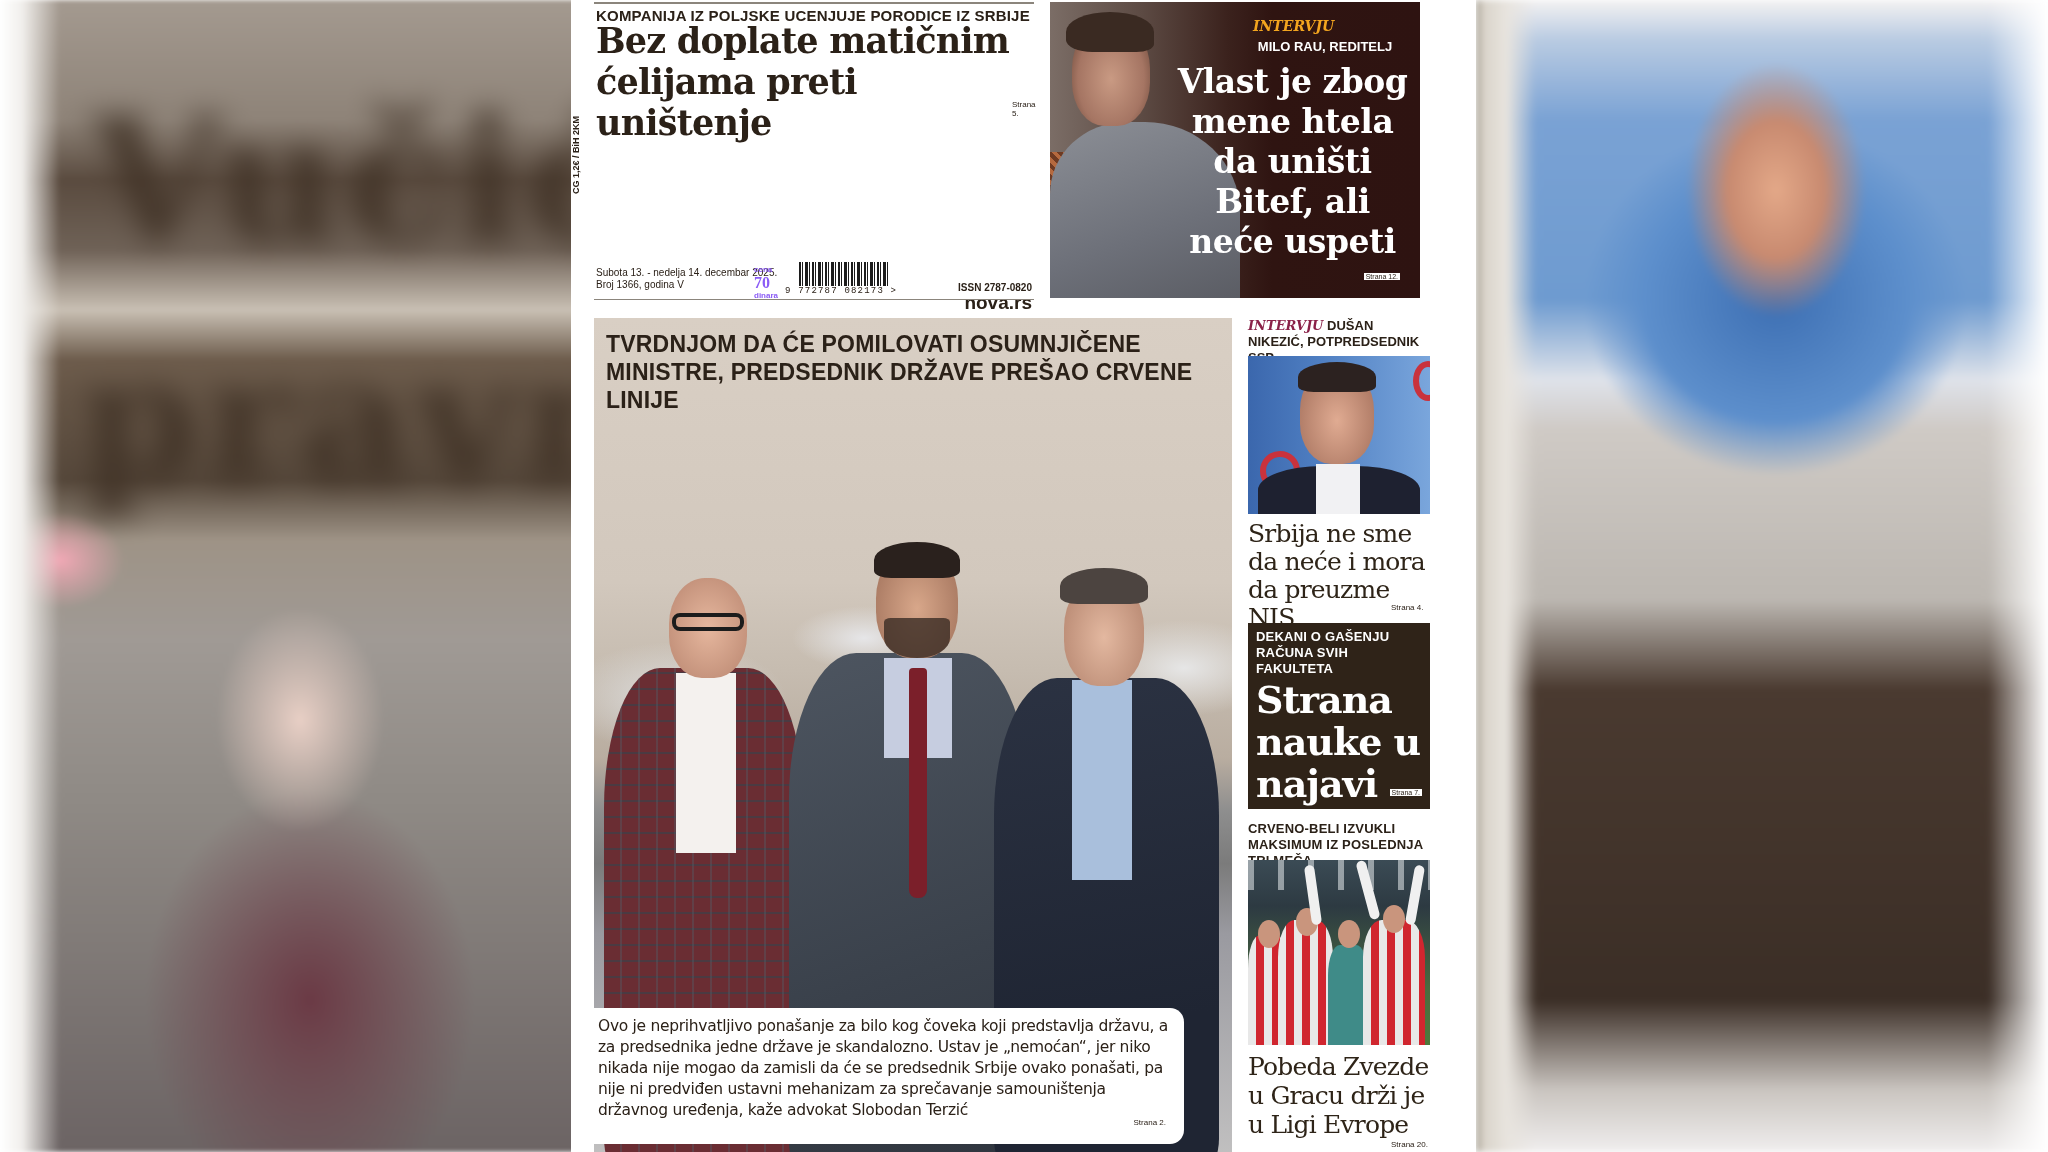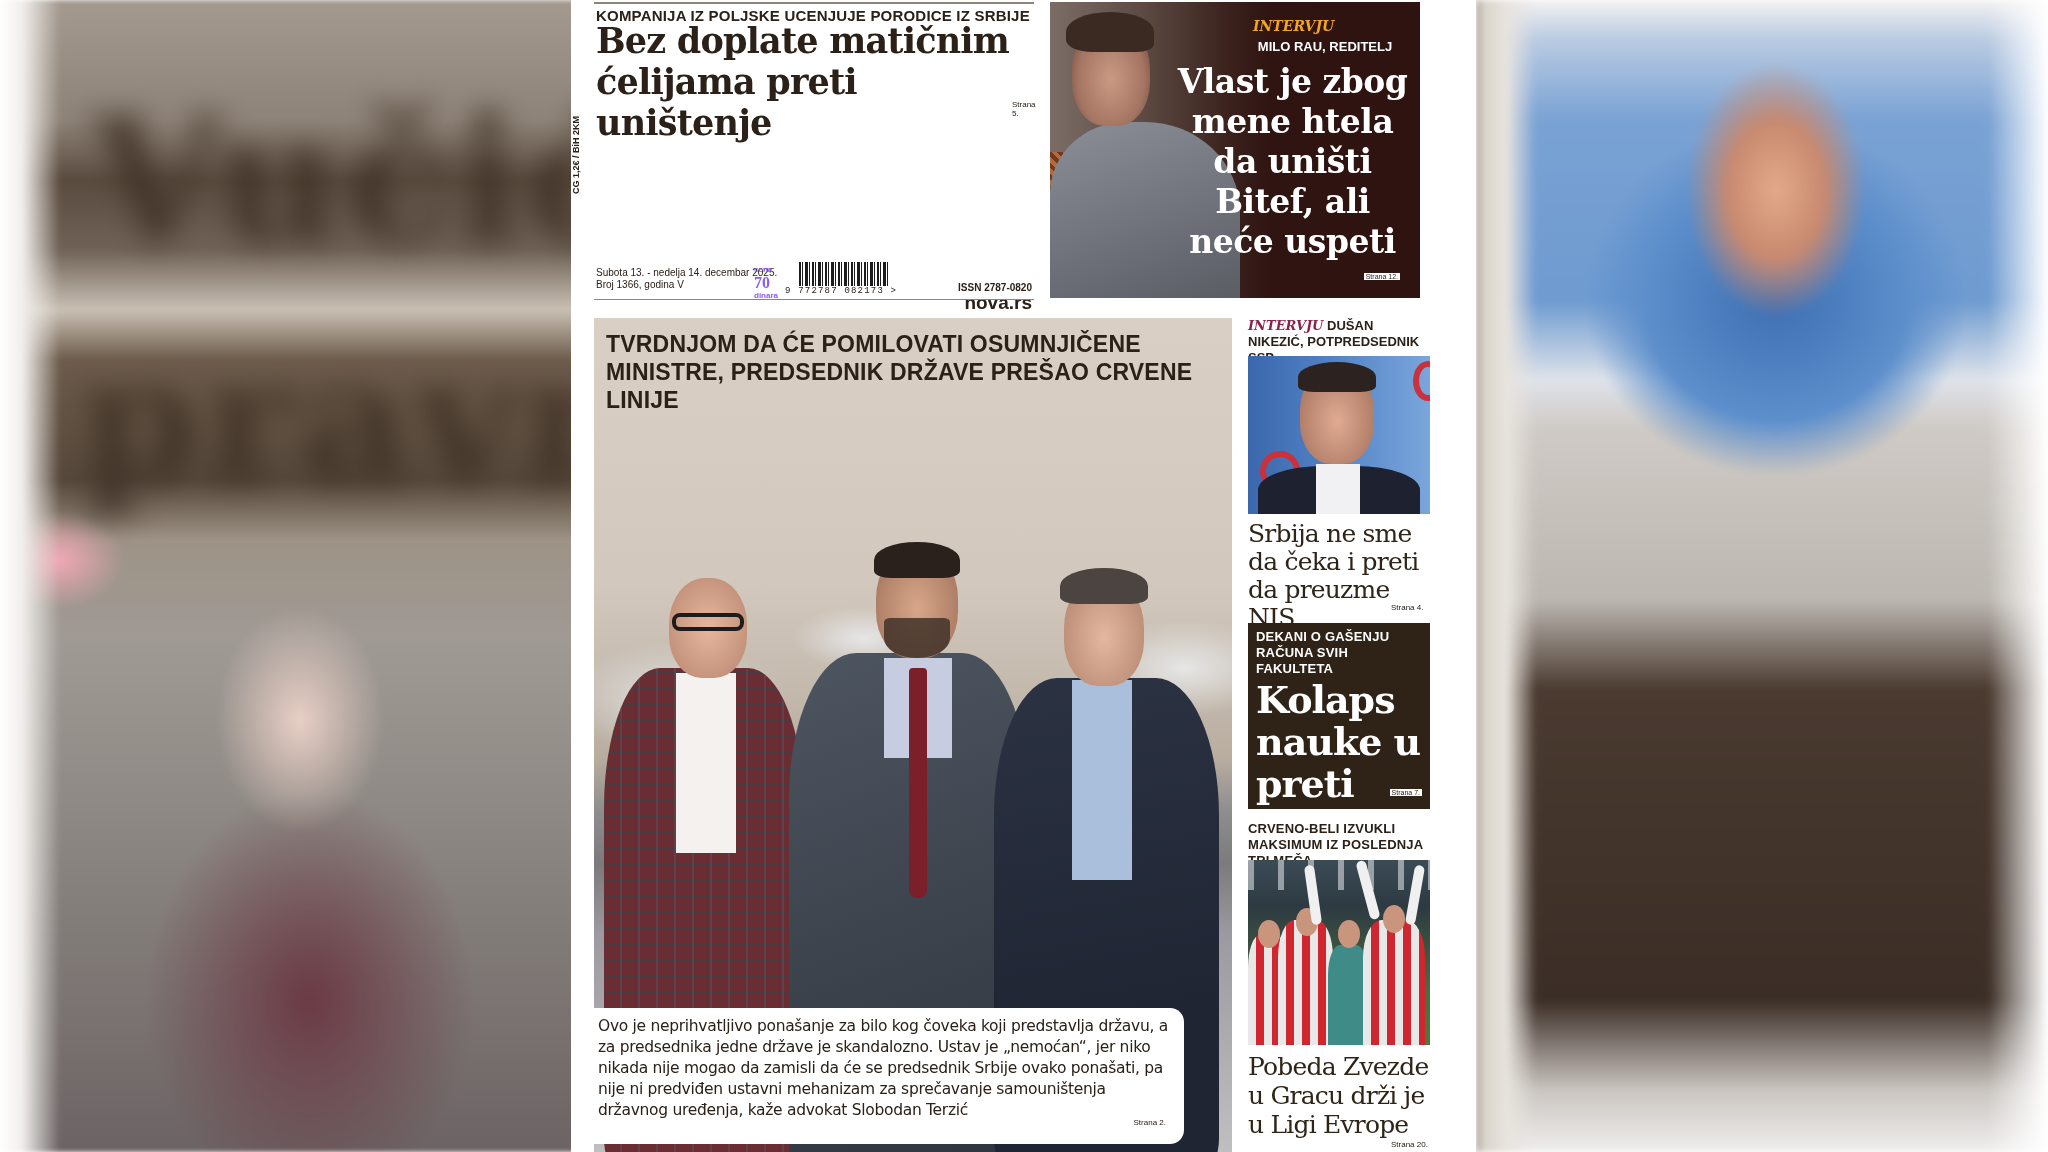--- a/index.html
+++ b/index.html
@@ -314,26 +314,26 @@
       <span>DUŠAN NIKEZIĆ, POTPREDSEDNIK SSP</span>
     </div>
     <div class="photo1">
       <div class="logo-ring"></div>
       <div class="logo-ring2"></div>
       <div class="suit"></div>
         <div class="shirt"></div>
         <div class="face"></div>
         <div class="hair"></div>
     </div>
-    <div class="h1">Srbija ne sme da čeka i preti da preuzme NIS</div>
+    <div class="h1">Srbija ne sme da neće i mora da preuzme NIS</div>
     <div class="strana s1">Strana 4.</div>
 
     <div class="darkbox">
       <div class="kicker">DEKANI O GAŠENJU RAČUNA SVIH FAKULTETA</div>
-      <div class="headline">Kolaps nauke u preti</div>
+      <div class="headline">Strana nauke u najavi</div>
       <div class="strana">Strana 7.</div>
     </div>
 
     <div class="kicker k3">CRVENO-BELI IZVUKLI MAKSIMUM IZ POSLEDNJA TRI MEČA</div>
     <div class="photo2">
       <div class="lights"></div>
       <div class="player p-a"></div>
       <div class="player p-b"></div>
       <div class="player p-c"></div>
       <div class="player p-d"></div>

